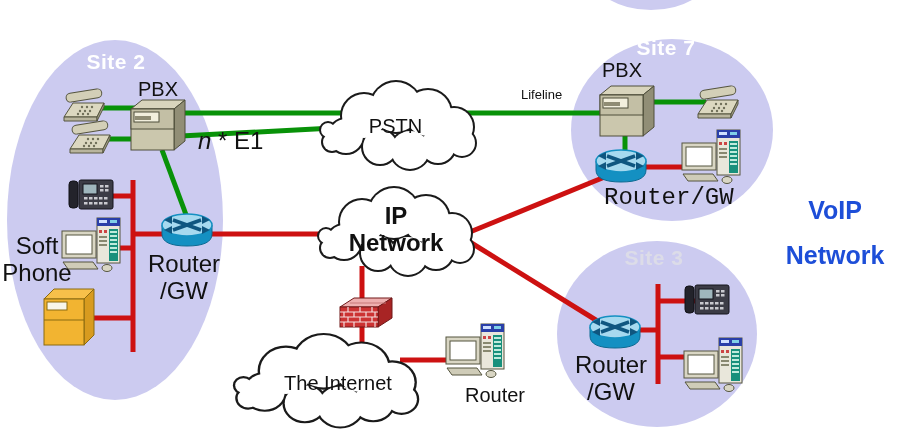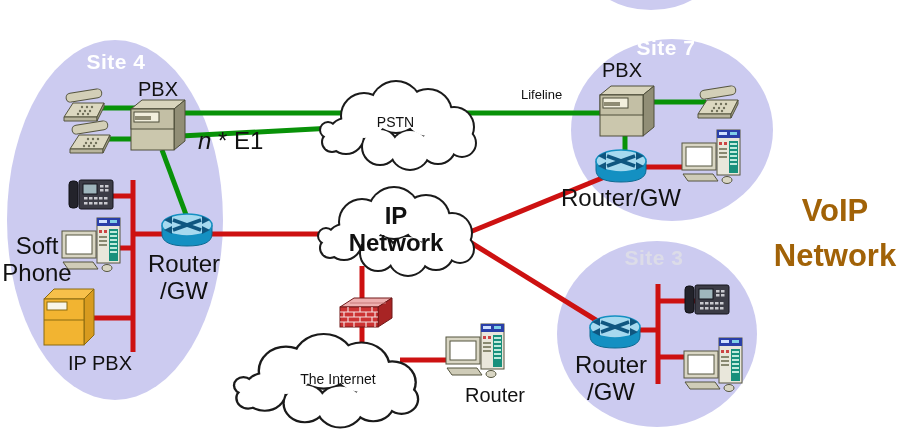--- a/index.html
+++ b/index.html
@@ -13,26 +13,26 @@
   .glink { stroke:#089208; stroke-width:5; fill:none; }
   .rlink { stroke:#cd1111; stroke-width:5; fill:none; }
   .cloud-stroke { fill:#ffffff; stroke:#1a1a1a; stroke-width:4; }
   .cloud-fill { fill:#ffffff; stroke:none; }
 
   
   .lbl { position:absolute; color:#111; white-space:nowrap; line-height:1.12; }
   .center { text-align:center; }
   .site-name { font-weight:bold; font-size:21px; color:#ffffff; letter-spacing:.5px; }
   .site-name.faded { color:#dcdce8; }
-  .big { font-size:14px;text-align:center; }
+  .big { font-size:20px;text-align:center; }
   .med { font-size:24px; }
   .sm { font-size:13px; }
   .pbx { font-size:20px; }
   .italic { font-style:italic; }
-  .voip-title { font-weight:bold; font-size:31px; color:#a16207; line-height:45px; }
+  .voip-title { font-weight:bold; font-size:25px; color:#1d4ed8; line-height:45px; }
 </style>
 </head>
 <body>
 
 <div class="stage">
 
   <svg class="canvas" width="915" height="437" viewBox="0 0 915 437">
     <defs>
       <g id="cloudShape">
         <circle cx="26" cy="56" r="17"></circle>
@@ -227,48 +227,47 @@
     <use href="#icoWork" transform="translate(680,130)"></use>
     <use href="#icoWork" transform="translate(682,338)"></use>
     <use href="#icoWork" transform="translate(444,324)"></use>
     <use href="#icoIpPbx" transform="translate(42,287)"></use>
     <use href="#icoRouter" transform="translate(160,210)"></use>
     <use href="#icoRouter" transform="translate(594,146)"></use>
     <use href="#icoRouter" transform="translate(588,312)"></use>
     <use href="#icoFirewall" transform="translate(336,297)"></use>
   </svg>
 
-  <div class="lbl site-name center" style="left:84px; top:50px; width:64px;">Site 4</div>
+  <div class="lbl site-name center" style="left:84px; top:50px; width:64px;">Site 2</div>
   <div class="lbl site-name center" style="left:632px; top:36px; width:68px;">Site 7</div>
   <div class="lbl site-name faded center" style="left:618px; top:246px; width:72px;">Site 3</div>
 
   <div class="lbl pbx center" style="left:132px; top:78px; width:52px;">PBX</div>
   <div class="lbl pbx center" style="left:596px; top:59px; width:52px;">PBX</div>
 
   <div class="lbl med" style="left:198px; top:128px;"><span class="italic">n</span><span> * E1</span></div>
   <div class="lbl sm" style="left:521px; top:88px;">Lifeline</div>
 
   <div class="lbl big center" style="left:353px; top:115px; width:85px;">PSTN</div>
   <div class="lbl med center" style="left:346px; top:203px; width:100px;font-weight:bold;">
     <div>IP</div>
     <div>Network</div>
   </div>
   <div class="lbl med center" style="left:1px; top:233px; width:72px;">
     <div>Soft</div>
     <div>Phone</div>
   </div>
 
   <div class="lbl big center" style="left:262px; top:372px; width:152px;">The Internet</div>
-  <div class="lbl pbx center" style="left:64px; top:352px; width:72px;">IP PBX</div>
 
   <div class="lbl med center" style="left:144px; top:251px; width:80px;">
     <div>Router</div>
     <div>/GW</div>
   </div>
-  <div class="lbl med center" style="left:561px; top:185px; width:112px;">Router/GW</div>
+  <div class="lbl med center" style="left:604px; top:185px; width:112px;font-family:Liberation Mono, monospace;">Router/GW</div>
   <div class="lbl med center" style="left:571px; top:352px; width:80px;">
     <div>Router</div>
     <div>/GW</div>
   </div>
 
   <div class="lbl pbx center" style="left:449px; top:382px; width:92px; line-height:27px;">
     <div>Router</div>
   </div>
 
   <div class="lbl voip-title center" style="left:760px; top:188px; width:150px;">

